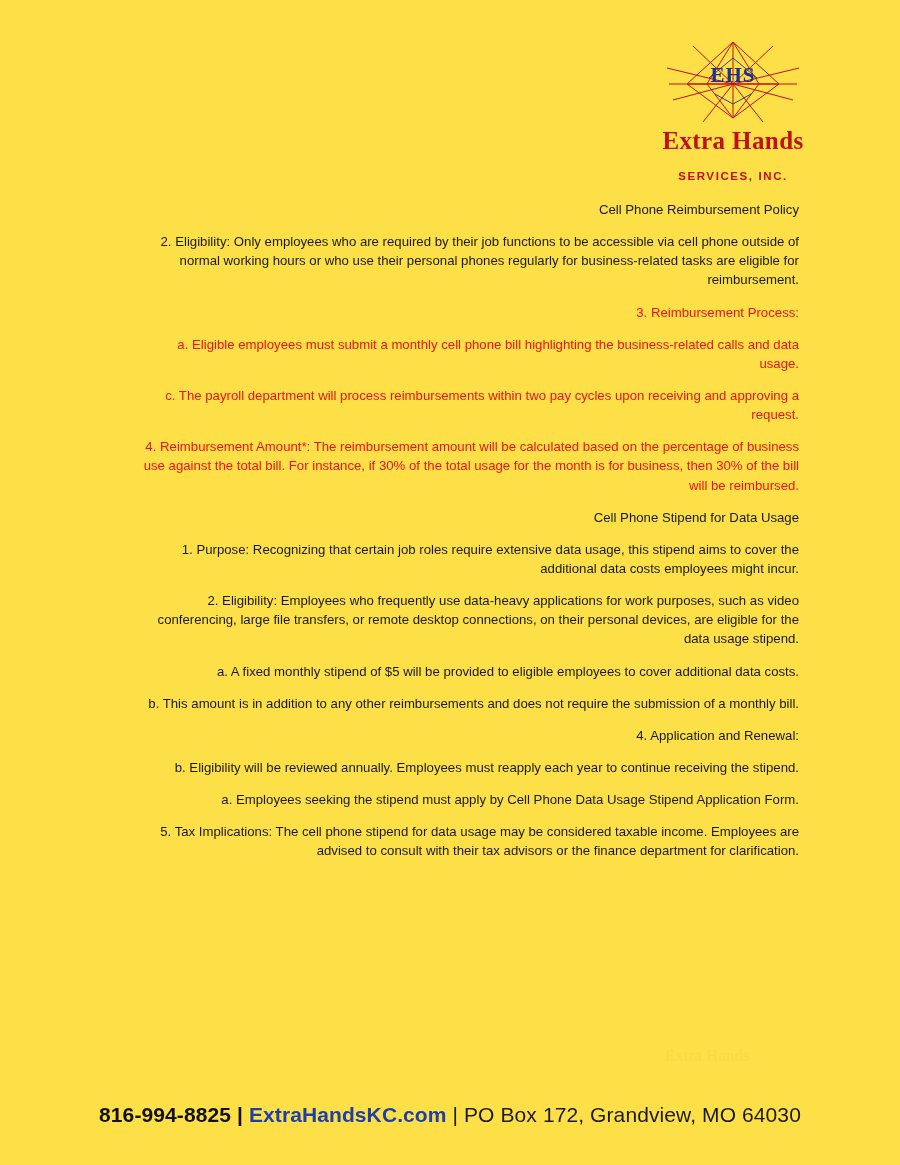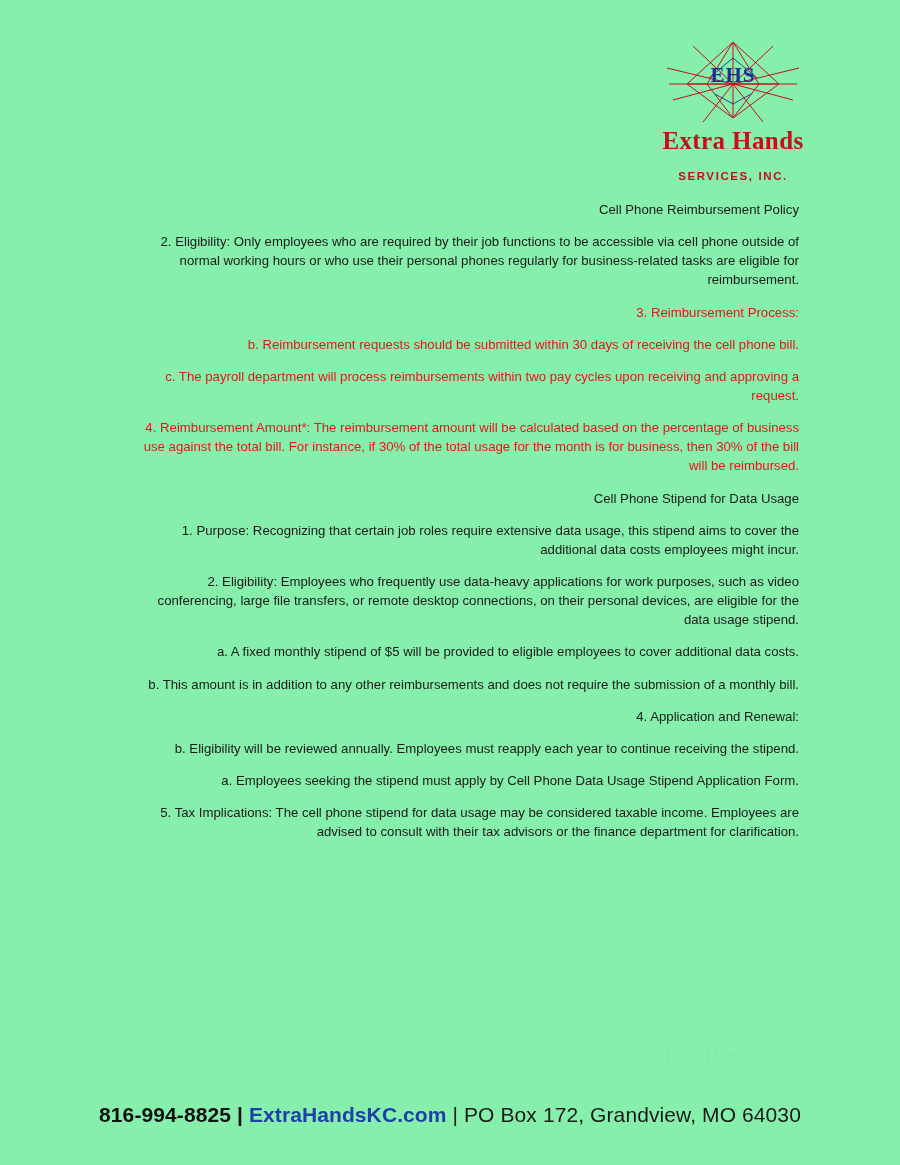--- a/index.html
+++ b/index.html
@@ -11,21 +11,21 @@
     width: 900px;
     height: 1165px;
     position: relative;
     font-family: "Liberation Sans", sans-serif;
     color: #1a1a1a;
     overflow: hidden;
   }
   .page {
     position: absolute;
     inset: 0;
-    background: #86efac;
+    background: #fde047;
     text-decoration: underline;
   }
 
   
   .logo-block {
     position: absolute;
     top: 38px;
     right: 52px;
     width: 230px;
     text-align: center;
@@ -129,21 +129,21 @@
       </svg>
     </div>
     <div class="logo-name">Extra Hands</div>
     <div class="logo-sub">SERVICES, INC.</div>
   </div>
 
   <div class="content">
     <p class="para">Cell Phone Reimbursement Policy</p>
     <p class="para">2. Eligibility: Only employees who are required by their job functions to be accessible via cell phone outside of normal working hours or who use their personal phones regularly for business-related tasks are eligible for reimbursement.</p>
     <p class="para red">3. Reimbursement Process:</p>
-    <p class="para red indent">b. Reimbursement requests should be submitted within 30 days of receiving the cell phone bill.</p>
+    <p class="para red indent">a. Eligible employees must submit a monthly cell phone bill highlighting the business-related calls and data usage.</p>
     <p class="para red indent">c. The payroll department will process reimbursements within two pay cycles upon receiving and approving a request.</p>
     <p class="para red">4. Reimbursement Amount*: The reimbursement amount will be calculated based on the percentage of business use against the total bill. For instance, if 30% of the total usage for the month is for business, then 30% of the bill will be reimbursed.</p>
     <p class="para">Cell Phone Stipend for Data Usage</p>
     <p class="para">1. Purpose: Recognizing that certain job roles require extensive data usage, this stipend aims to cover the additional data costs employees might incur.</p>
     <p class="para">2. Eligibility: Employees who frequently use data-heavy applications for work purposes, such as video conferencing, large file transfers, or remote desktop connections, on their personal devices, are eligible for the data usage stipend.</p>
     <p class="para indent">a. A fixed monthly stipend of $5 will be provided to eligible employees to cover additional data costs.</p>
     <p class="para indent">b. This amount is in addition to any other reimbursements and does not require the submission of a monthly bill.</p>
     <p class="para">4. Application and Renewal:</p>
     <p class="para indent">b. Eligibility will be reviewed annually. Employees must reapply each year to continue receiving the stipend.</p>
     <p class="para indent">a. Employees seeking the stipend must apply by Cell Phone Data Usage Stipend Application Form.</p>

